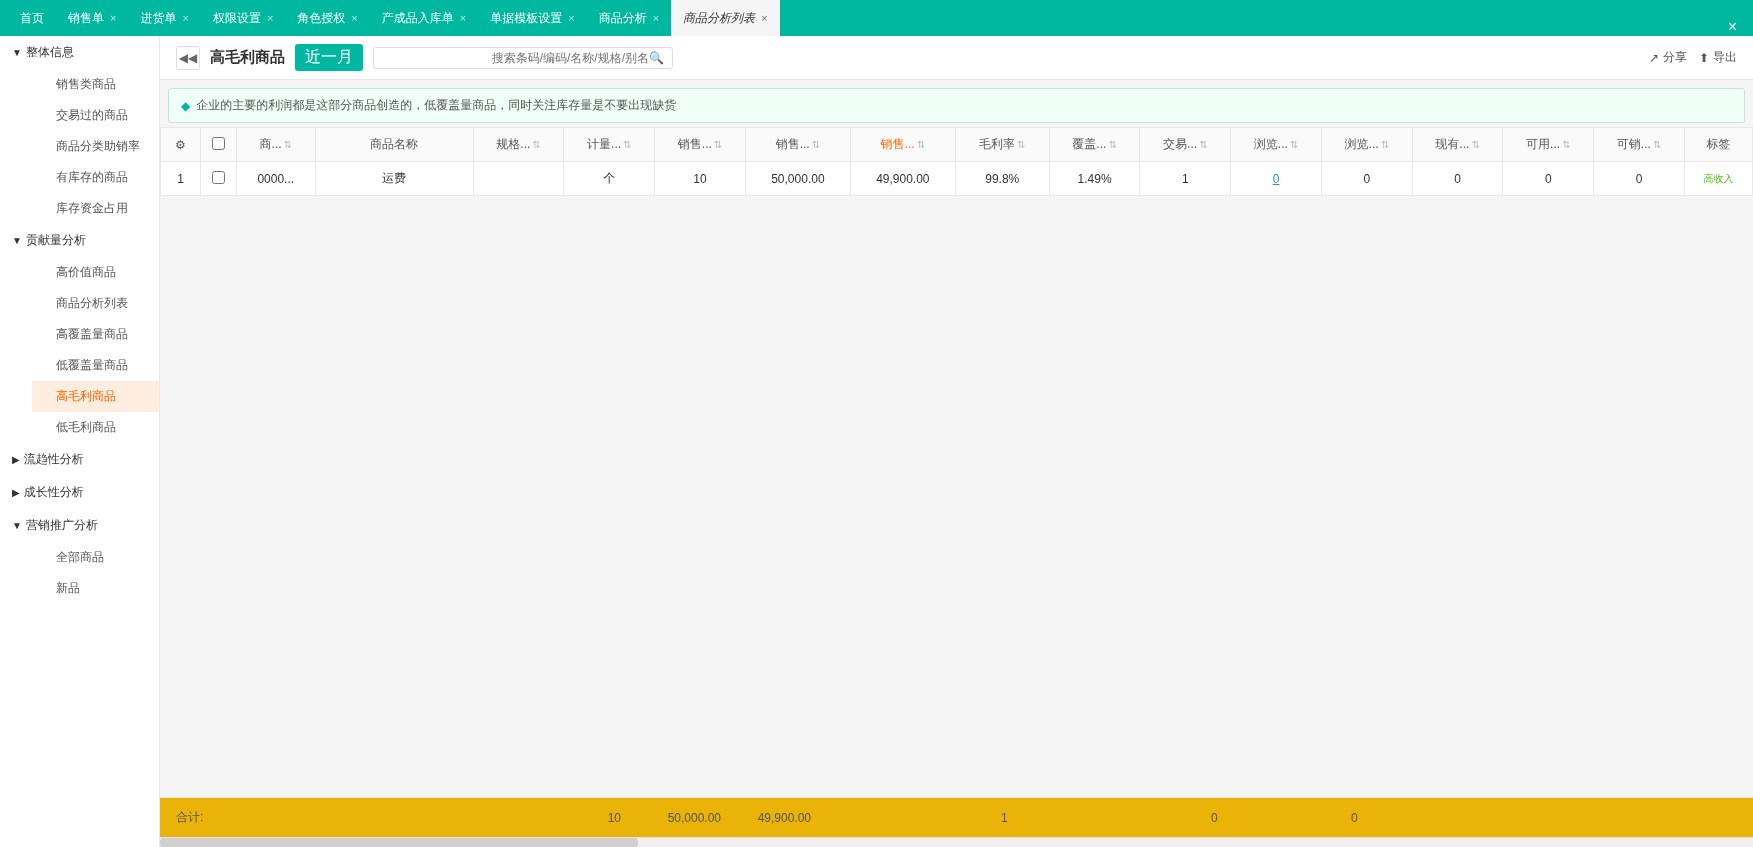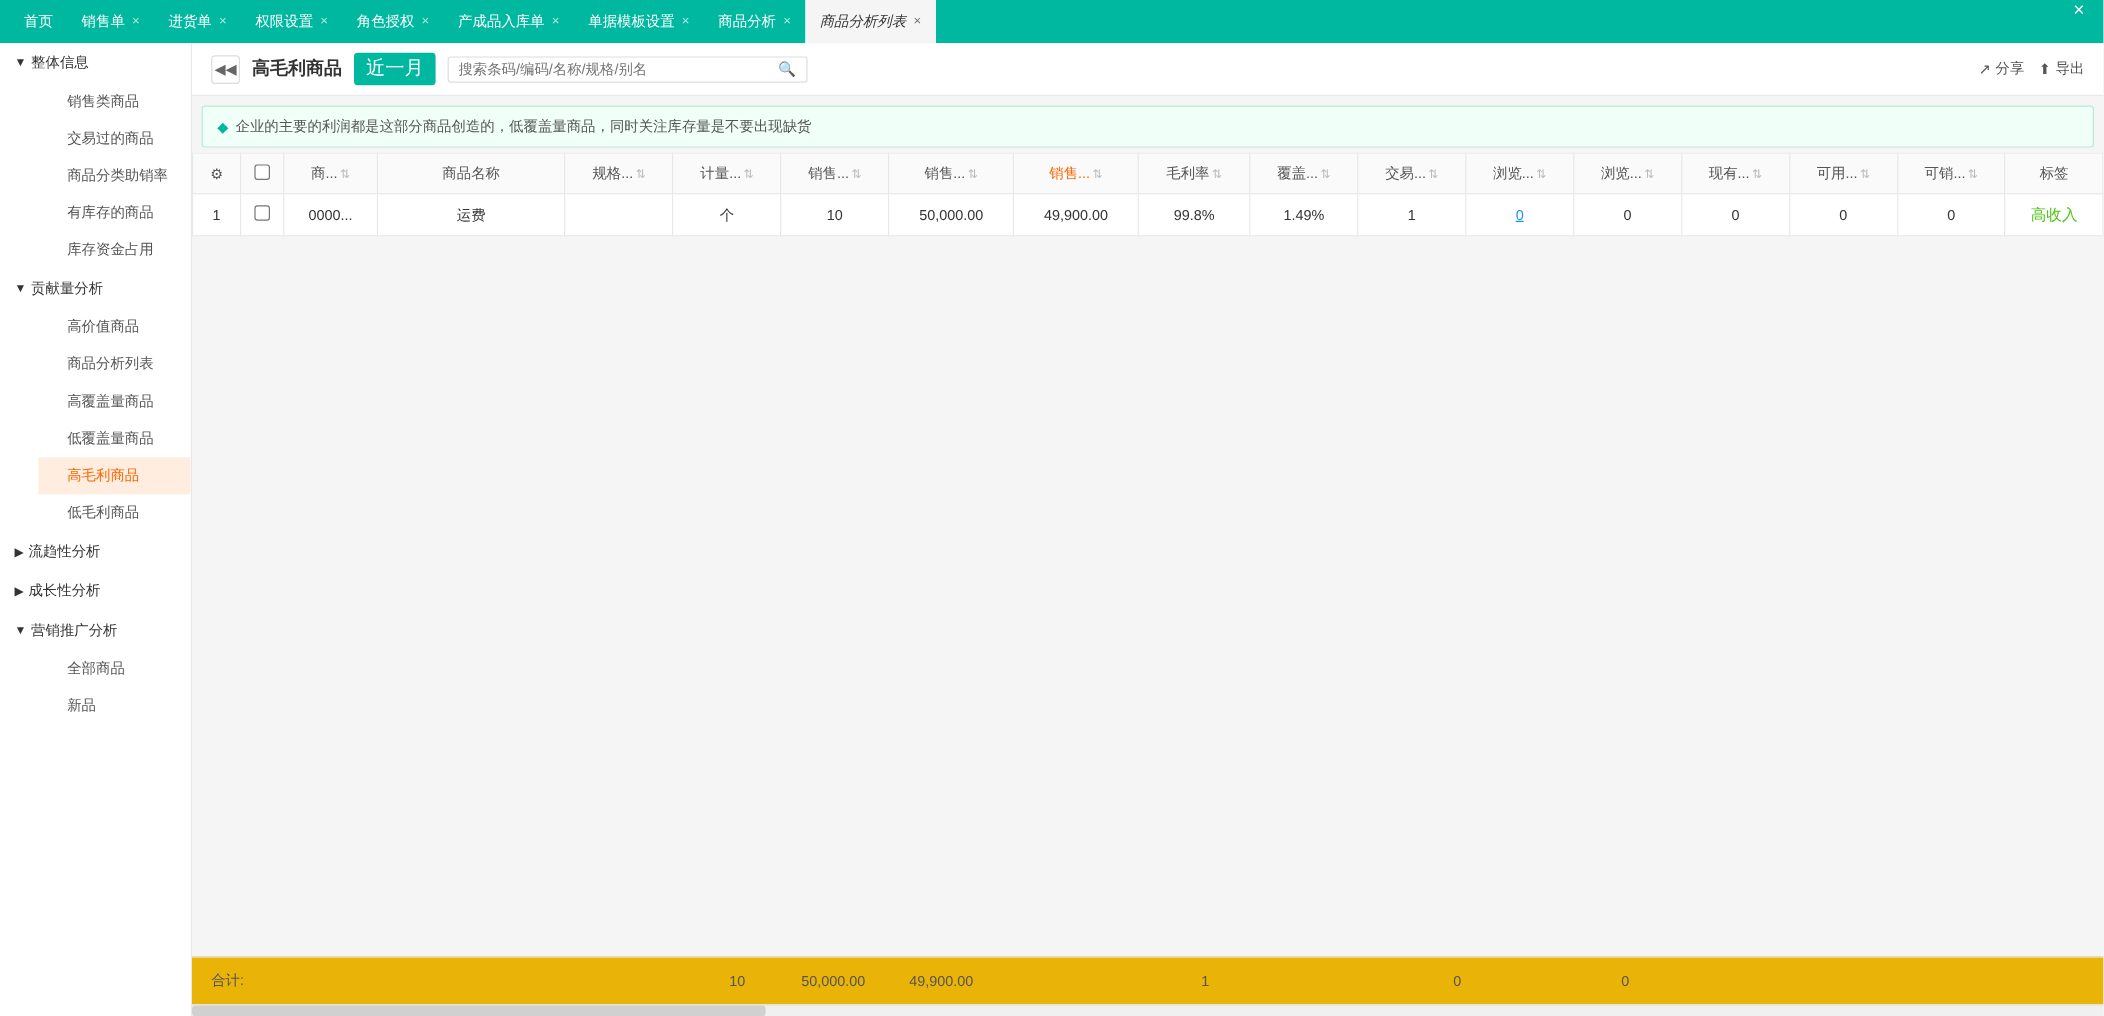--- a/index.html
+++ b/index.html
@@ -1,21 +1,21 @@
 <!DOCTYPE html>
 <html><head>
   <meta charset="utf-8">
   <style>
     * { box-sizing: border-box; margin: 0; padding: 0; font-family: 'Microsoft YaHei', Arial, sans-serif; font-size: 12px; }
     body { background: #f0f0f0; overflow: hidden; width: 1753px; height: 847px; }
 
     
     .top-nav {
       display: flex;
-      align-items: flex-start;
+      align-items: flex-end;
       background: #00b8a0;
       height: 36px;
       padding: 0 8px;
       color: white;
       gap: 0;
     }
     .nav-item {
       display: flex;
       align-items: center;
       padding: 0 12px;
@@ -125,20 +125,21 @@
       background: white;
       flex: 1;
       max-width: 300px;
     }
     .search-box input {
       border: none;
       outline: none;
       font-size: 12px;
       width: 100%;
       color: #999;
+      text-align: right;
     }
     .header-actions {
       display: flex;
       align-items: center;
       gap: 12px;
       margin-left: auto;
     }
     .action-btn {
       display: flex;
       align-items: center;
@@ -205,21 +206,21 @@
     tbody td {
       border: 1px solid #e8e8e8;
       padding: 8px 6px;
       font-size: 12px;
       color: #333;
       text-align: center;
       white-space: nowrap;
     }
     .tag-high-income {
       color: #52c41a;
-      font-size: 13px;
+      font-size: 10px;
     }
     .tag-link {
       color: #1890ff;
       text-decoration: underline;
       cursor: pointer;
     }
 
     
     .footer-bar {
       height: 40px;

